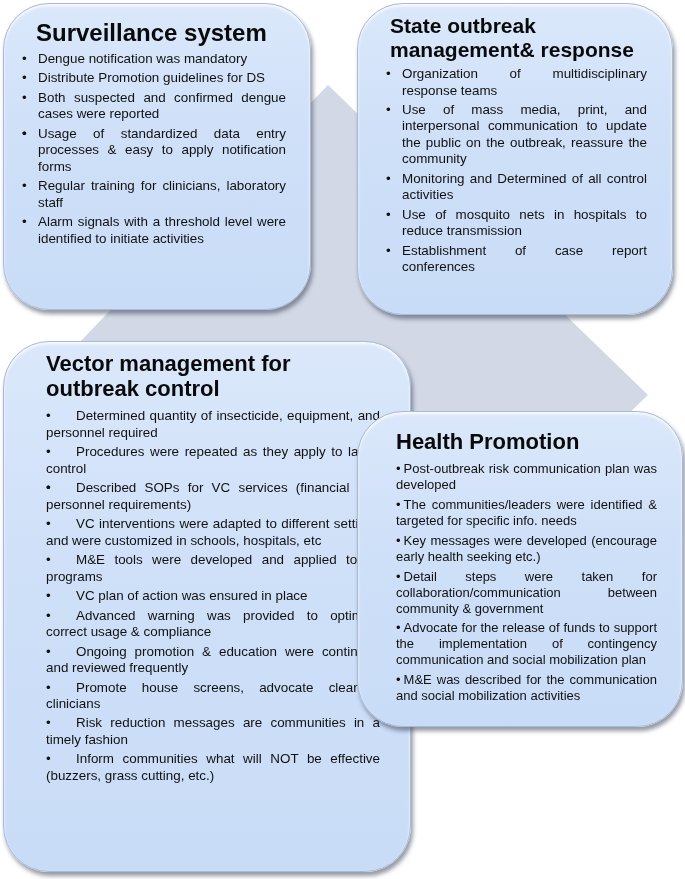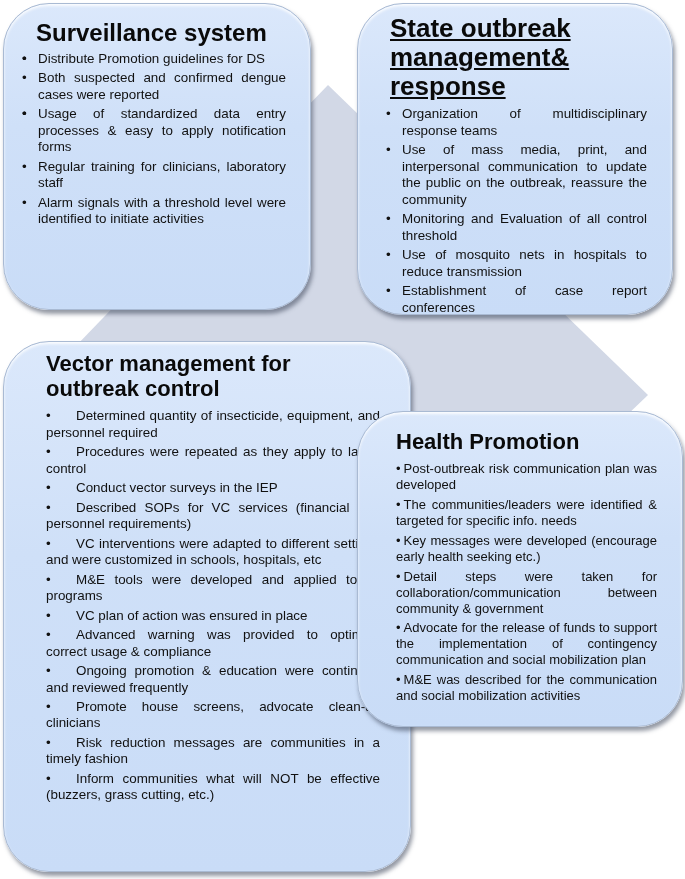--- a/index.html
+++ b/index.html
@@ -17,21 +17,21 @@
   .box h2 { margin: 0; font-weight: bold; color: #0a0a0a; line-height: 1.12; }
   .box ul { list-style: none; margin: 0; padding: 0; }
   .box li { position: relative; text-align: justify; line-height: 1.23; }
   .box li .bullet { position: absolute; left: -16px; top: 0; }
 
   #surveillance { left: 3px; top: 3px; width: 308px; height: 307px; padding: 16px 24px 16px 34px; }
   #surveillance h2 { font-size: 24px; margin-left: -2px; margin-bottom: 4px; }
   #surveillance li { font-size: 13.4px; margin-bottom: 3px; }
 
   #state { left: 357px; top: 3px; width: 316px; height: 312px; padding: 10px 25px 0 44px; }
-  #state h2 { font-size: 26px; margin-left: -12px; margin-bottom: 5px; text-decoration: underline; }
+  #state h2 { font-size: 21px; margin-left: -12px; margin-bottom: 5px; }
   #state li { font-size: 13.4px; margin-bottom: 3px; }
 
   #vector { left: 3px; top: 341px; width: 408px; height: 531px; padding: 10px 30px 0 42px; }
   #vector h2 { font-size: 22px; margin-bottom: 7px; }
   #vector li { font-size: 13.4px; margin-bottom: 3px; text-indent: 30px; }
   #vector li .bullet { left: 0; text-indent: 0; }
 
   #health { left: 357px; top: 411px; width: 326px; height: 316px; padding: 18px 25px 16px 38px; }
   #health h2 { font-size: 22px; margin-bottom: 6px; }
   #health li { font-size: 13px; margin-bottom: 4px; }
@@ -40,47 +40,47 @@
 </head>
 <body>
 
 <svg id="diamond" viewBox="0 0 685 879">
   <polygon points="328,85 648,395 340,690 45,378" fill="#d2d8e6"></polygon>
 </svg>
 
 <div class="box" id="surveillance">
   <h2>Surveillance system</h2>
   <ul>
-      <li><span class="bullet">•</span></li>
+      <li><span class="bullet">•</span><span>Dengue notification was mandatory</span></li>
       <li><span class="bullet">•</span><span>Distribute Promotion guidelines for DS</span></li>
       <li><span class="bullet">•</span><span>Both suspected and confirmed dengue cases were reported</span></li>
       <li><span class="bullet">•</span></li>
       <li><span class="bullet">•</span><span>Usage of standardized data entry processes &amp; easy to apply notification forms</span></li>
       <li><span class="bullet">•</span><span>Regular training for clinicians, laboratory staff</span></li>
       <li><span class="bullet">•</span><span>Alarm signals with a threshold level were identified to initiate activities</span></li>
     </ul>
 </div>
 
 <div class="box" id="state">
   <h2>State outbreak management&amp; response</h2>
   <ul>
       <li><span class="bullet">•</span><span>Organization of multidisciplinary response teams</span></li>
       <li><span class="bullet">•</span><span>Use of mass media, print, and interpersonal communication to update the public on the outbreak, reassure the community</span></li>
-      <li><span class="bullet">•</span><span>Monitoring and Evaluation of all control threshold</span></li>
+      <li><span class="bullet">•</span><span>Monitoring and Determined of all control activities</span></li>
       <li><span class="bullet">•</span><span>Use of mosquito nets in hospitals to reduce transmission</span></li>
       <li><span class="bullet">•</span><span>Establishment of case report conferences</span></li>
     </ul>
 </div>
 
 <div class="box" id="vector">
   <h2>Vector management for outbreak control</h2>
   <ul>
       <li><span class="bullet">•</span><span>Determined quantity of insecticide, equipment, and personnel required</span></li>
       <li><span class="bullet">•</span><span>Procedures were repeated as they apply to larval control</span></li>
-      <li><span class="bullet">•</span><span>Conduct vector surveys in the IEP</span></li>
+      <li><span class="bullet">•</span></li>
       <li><span class="bullet">•</span><span>Described SOPs for VC services (financial and personnel requirements)</span></li>
       <li><span class="bullet">•</span><span>VC interventions were adapted to different settings and were customized in schools, hospitals, etc</span></li>
       <li><span class="bullet">•</span><span>M&amp;E tools were developed and applied to vc programs</span></li>
       <li><span class="bullet">•</span><span>VC plan of action was ensured in place</span></li>
       <li><span class="bullet">•</span><span>Advanced warning was provided to optimize correct usage &amp; compliance</span></li>
       <li><span class="bullet">•</span><span>Ongoing promotion &amp; education were continued and reviewed frequently</span></li>
       <li><span class="bullet">•</span><span>Promote house screens, advocate clean-up clinicians</span></li>
       <li><span class="bullet">•</span><span>Risk reduction messages are communities in a timely fashion</span></li>
       <li><span class="bullet">•</span><span>Inform communities what will NOT be effective (buzzers, grass cutting, etc.)</span></li>
     </ul>

